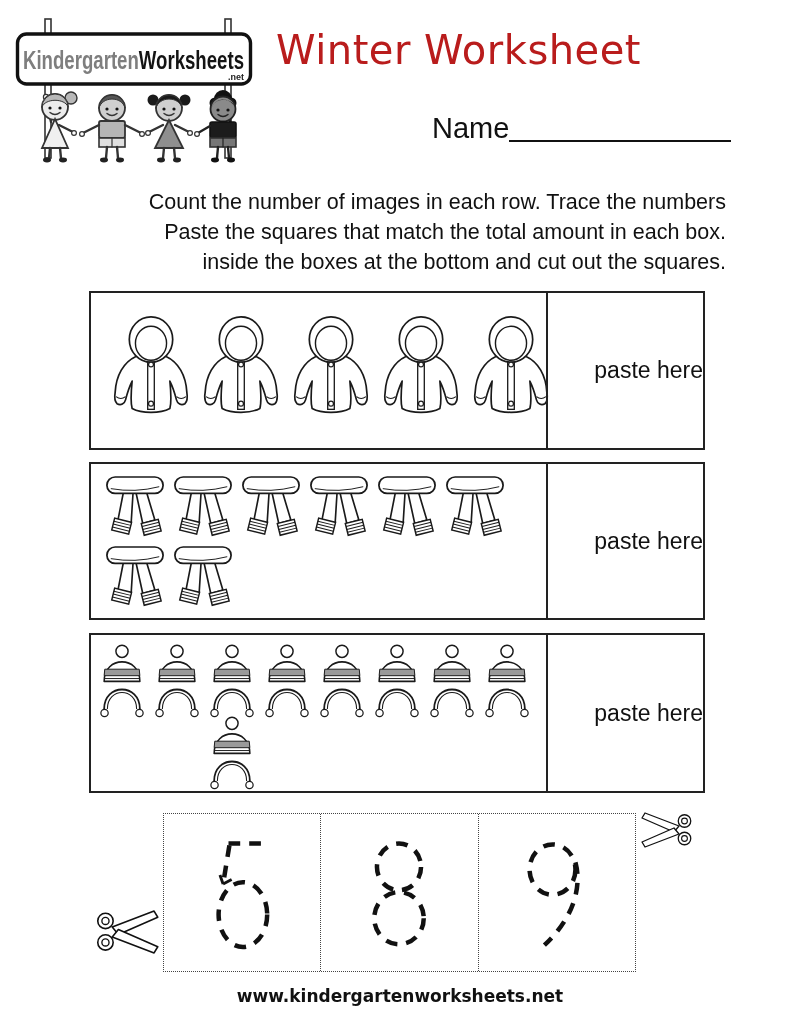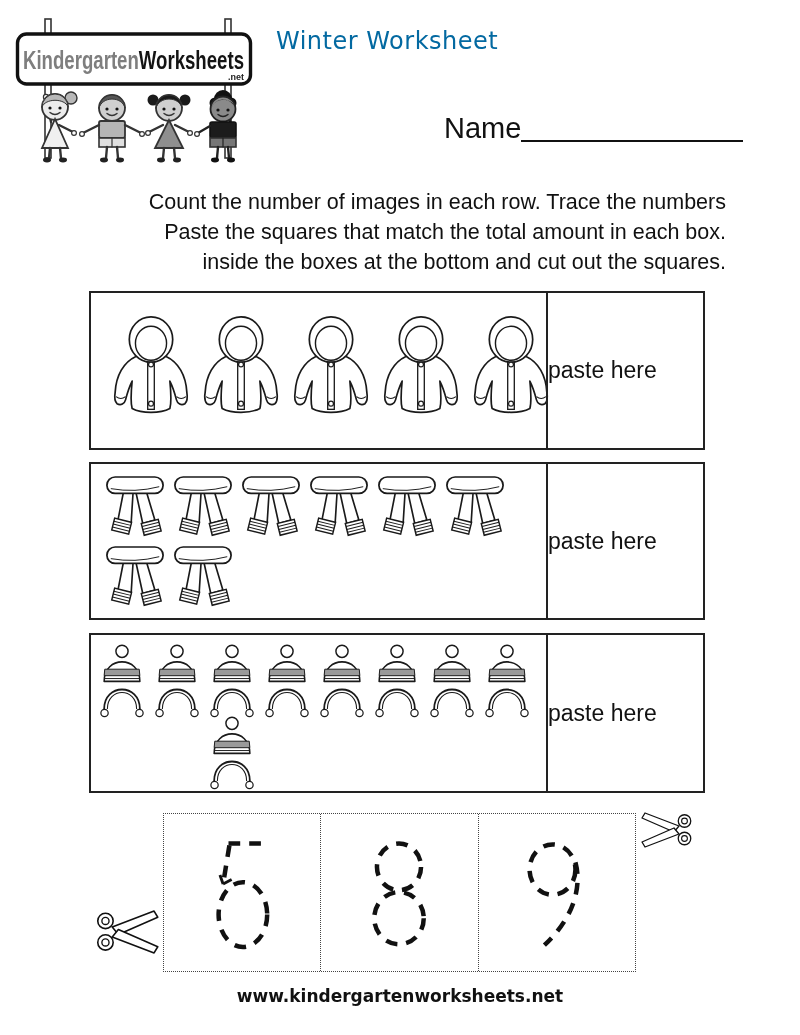--- a/index.html
+++ b/index.html
@@ -4,42 +4,42 @@
 <style>
   html,body{margin:0;padding:0;}
   body{
     width:800px;height:1035px;position:relative;background:#ffffff;
     font-family:"Liberation Sans",sans-serif;color:#111;overflow:hidden;
   }
   svg{display:block;}
   
   #logo{position:absolute;left:15px;top:12px;width:240px;height:152px;}
   #page-title{
-    position:absolute;left:276px;top:27px;font-size:24px;letter-spacing:.5px;
-    font-family:"DejaVu Sans",sans-serif;color:#0369a1;
-  }
-  #name-row{position:absolute;left:444px;top:112px;font-size:29px;white-space:nowrap;}
+    position:absolute;left:276px;top:27px;font-size:40px;letter-spacing:.5px;
+    font-family:"DejaVu Sans",sans-serif;color:#b91c1c;
+  }
+  #name-row{position:absolute;left:432px;top:112px;font-size:29px;white-space:nowrap;}
   #name-underline{display:inline-block;width:222px;height:6px;border-bottom:2.2px solid #111;vertical-align:-4px;}
   #instructions{position:absolute;left:86px;top:187px;width:640px;font-size:21.5px;line-height:30px;text-align:right;}
   
   .count-row{position:absolute;left:89px;width:616px;border:2px solid #222;box-sizing:border-box;display:flex;background:#fff;}
   #row-0{top:291px;height:159px;}
   #row-1{top:462px;height:158px;}
   #row-2{top:633px;height:160px;}
   .items-area{width:455px;box-sizing:border-box;}
   #row-0 .items-area{padding:22px 0 0 16px;}
   #row-1 .items-area{padding:9px 0 0 13px;}
   #row-2 .items-area{padding:9px 0 0 8px;}
   .icon-line{display:flex;}
   #row-2 .icon-line:nth-child(2){margin-left:110px;margin-top:-6px;}
   .icon-jacket{width:88px;height:100px;margin-right:2px;flex:none;}
   .icon-scarf{width:62px;height:70px;margin-right:6px;flex:none;}
   .icon-hat{width:46px;height:78px;margin-right:9px;flex:none;}
   .paste-cell{
-    flex:1;border-left:2px solid #222;display:flex;align-items:center;justify-content:flex-start;
+    flex:1;border-left:2px solid #222;display:flex;align-items:center;justify-content:flex-end;
     font-size:23px;color:#111;
   }
   
   #cut-strip{
     position:absolute;left:163px;top:813px;width:473px;height:159px;box-sizing:border-box;
     border:1.6px dotted #444;display:flex;background:#fff;
   }
   .cut-cell{flex:1;display:flex;align-items:center;justify-content:center;}
   .cut-cell + .cut-cell{border-left:1.6px dotted #444;}
   .digit-svg{width:92px;height:126px;}

